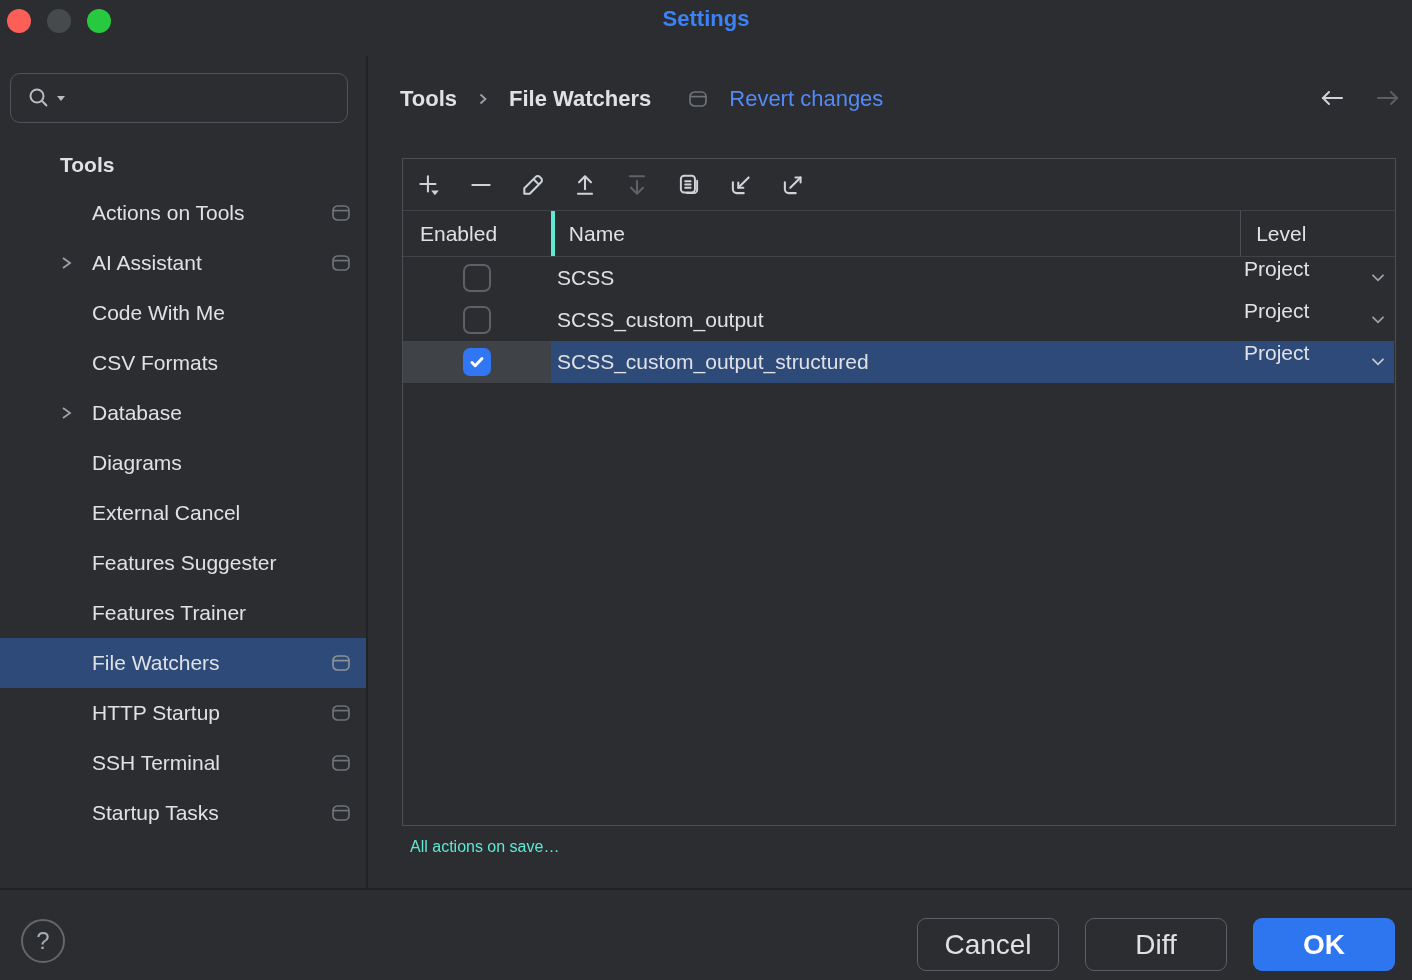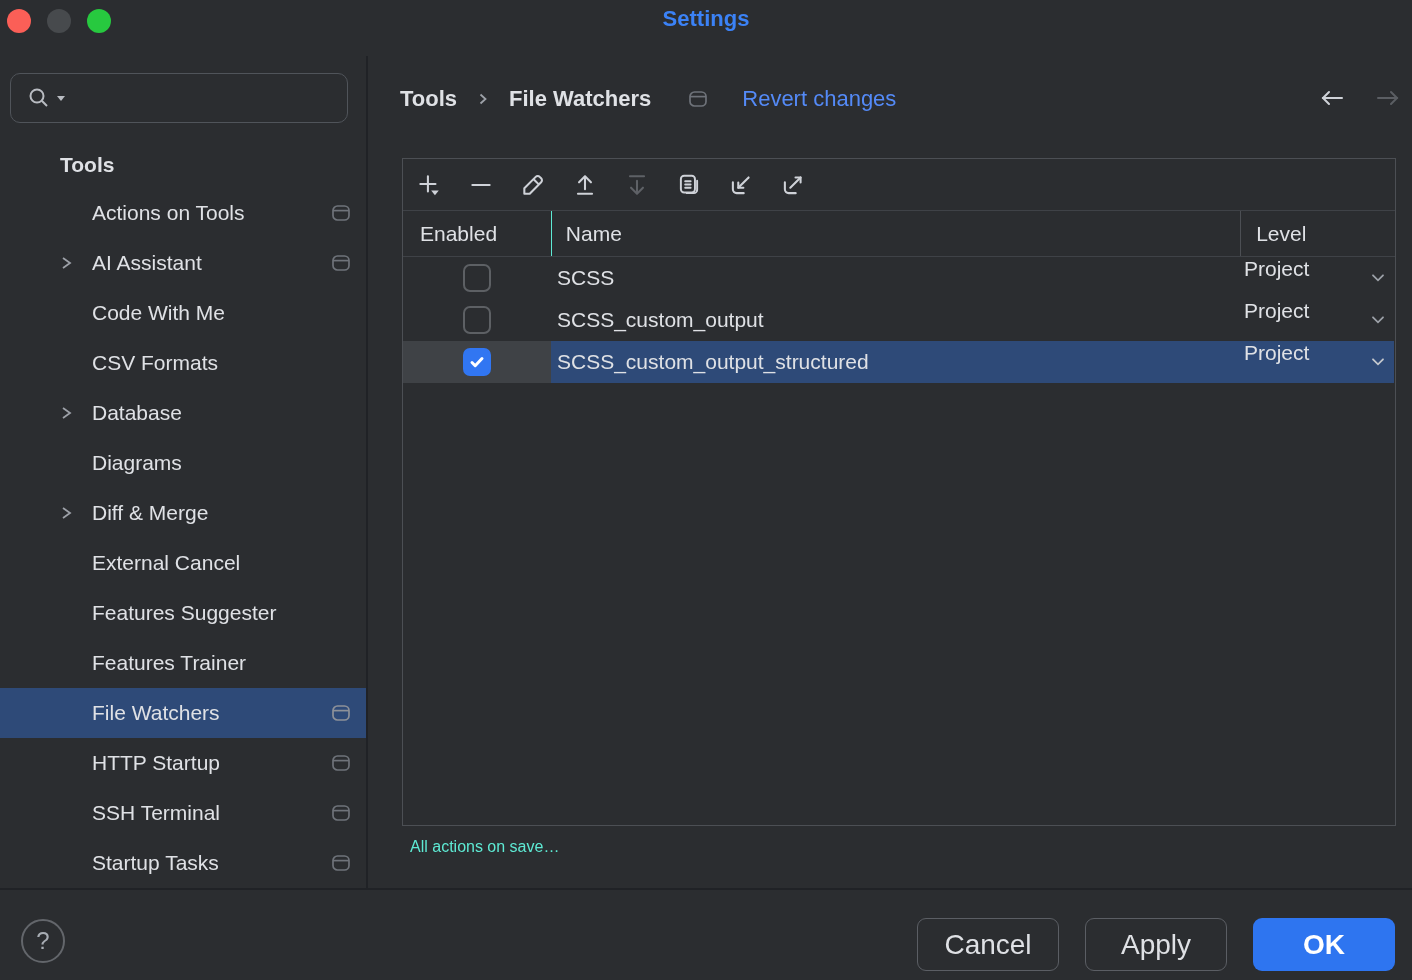--- a/index.html
+++ b/index.html
@@ -34,37 +34,37 @@
   .tree-item .mod { position:absolute; right:16px; top:50%; transform:translateY(-50%); }
   .v-divider { position:absolute; left:366px; top:56px; width:2px; height:832px;
                background:#202226; }
   .h-divider { position:absolute; left:0; right:0; top:888px; height:2px; background:#202226; }
   
   .crumbs { position:absolute; left:400px; top:82px; height:34px;
             display:flex; align-items:center; }
   .crumb { font-weight:bold; font-size:22px; }
   .crumb-sep { color:#9da1a8; margin:0 20px; font-size:20px; display:flex; }
   .crumbs .mod { margin-left:38px; }
-  .revert { margin-left:35px; color:#548af7; font-size:22px; cursor:pointer; }
+  .revert { margin-left:22px; color:#548af7; font-size:22px; cursor:pointer; }
   .nav-arrows { position:absolute; top:86px; right:10px; display:flex; gap:28px; }
   .nav-arrows .btn { width:28px; height:24px; display:flex; align-items:center;
                      justify-content:center; cursor:pointer; }
   
   .wtable { position:absolute; left:402px; top:158px; width:994px; height:668px;
             border:1.5px solid #4c4f54; }
   .ttoolbar { height:52px; display:flex; align-items:center; padding-left:7px;
               gap:14px; border-bottom:1px solid #3f4247; }
   .tbtn { width:38px; height:40px; display:flex; align-items:center;
           justify-content:center; border-radius:6px; cursor:pointer; }
   .tbtn.disabled { cursor:default; }
   .thead { height:46px; display:flex; align-items:stretch;
            border-bottom:1px solid #3f4247; }
   .thead > div { display:flex; align-items:center; }
   .th-enabled { width:148px; padding-left:17px; }
-  .th-name    { width:690px; padding-left:14px; border-left:1px solid #5eead4; }
+  .th-name    { width:690px; padding-left:14px; border-left:4px solid #5eead4; }
   .th-level   { width:155px; padding-left:15px; border-left:1px solid #4c4f54; }
   .trow { height:42px; display:flex; align-items:stretch; cursor:default; }
   .c-enabled { width:148px; display:flex; align-items:center; justify-content:center; }
   .c-name    { width:691px; display:flex; align-items:center; padding-left:6px; }
   .c-level   { width:152px; display:flex; align-items:flex-start; padding-left:2px;
                position:relative; cursor:pointer; }
   .c-level .dd { position:absolute; right:8px; top:50%; transform:translateY(-52%);
                  display:flex; }
   .trow.selected .c-enabled { background:#3f4246; }
   .trow.selected .c-name, .trow.selected .c-level { background:#2e4a78; }
@@ -154,28 +154,20 @@
           <svg width="16" height="18" viewBox="0 0 16 18" fill="none" stroke="#9da1a8" stroke-width="1.8">
               <path d="M5 4l7 5-7 5"></path>
             </svg>
         </span>
         <span>Database</span>
       </div>
       <div class="tree-item">
         <span>Diagrams</span>
       </div>
       <div class="tree-item">
-        <span class="chev">
-          <svg width="16" height="18" viewBox="0 0 16 18" fill="none" stroke="#9da1a8" stroke-width="1.8">
-              <path d="M5 4l7 5-7 5"></path>
-            </svg>
-        </span>
-        <span>Diff &amp; Merge</span>
-      </div>
-      <div class="tree-item">
         <span>External Cancel</span>
       </div>
       <div class="tree-item">
         <span>Features Suggester</span>
       </div>
       <div class="tree-item">
         <span>Features Trainer</span>
       </div>
       <div class="tree-item selected">
         <span>File Watchers</span>
@@ -366,17 +358,17 @@
     </div>
   </div>
 
   <div class="footer-link">All actions on save…</div>
 
   <div class="help">
     <span>?</span>
   </div>
   <div class="btn-row">
     <button class="cancel">Cancel</button>
-    <button class="apply">Apply</button>
+    <button class="apply">Diff</button>
     <button class="ok">OK</button>
   </div>
 
 </div>
 
 </body></html>

